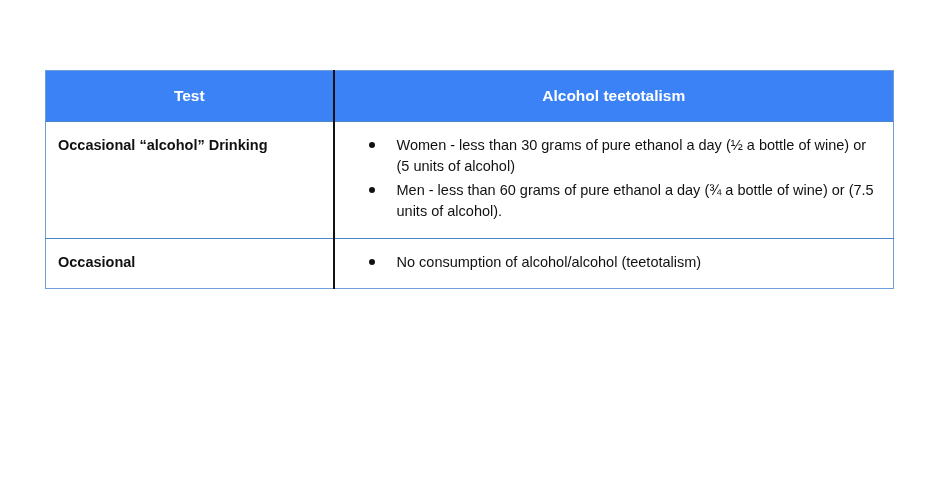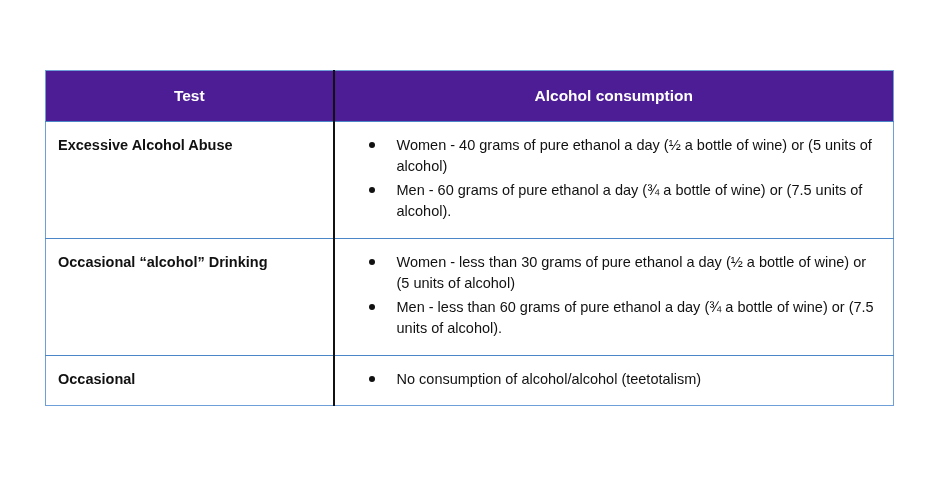--- a/index.html
+++ b/index.html
@@ -22,21 +22,21 @@
   table.alcohol-table {
     border-collapse: collapse;
     table-layout: fixed;
     width: 848px;
     border: 1px solid #6f9fd8;
   }
   table.alcohol-table col.c-test { width: 288px; }
   table.alcohol-table col.c-cons { width: 560px; }
 
   thead th {
-    background: #4c1d95;
+    background: #3b82f6;
     color: #ffffff;
     font-size: 15.5px;
     font-weight: bold;
     text-align: center;
     height: 50px;
     padding: 0 6px;
     border: none;
   }
   thead th.th-test {
     border-right: 2px solid #111111;
@@ -94,34 +94,25 @@
 
 <div id="table-wrap">
   <table class="alcohol-table">
     <colgroup>
       <col class="c-test">
       <col class="c-cons">
     </colgroup>
     <thead>
       <tr>
         <th class="th-test">Test</th>
-        <th class="th-cons">Alcohol consumption</th>
+        <th class="th-cons">Alcohol teetotalism</th>
       </tr>
     </thead>
     <tbody>
 
-      <tr>
-        <td class="cell-test">Excessive Alcohol Abuse</td>
-        <td class="cell-cons">
-          <ul class="bullets">
-            <li>Women - 40 grams of pure ethanol a day (½ a bottle of wine) or (5 units of alcohol)</li>
-            <li>Men - 60 grams of pure ethanol a day (¾ a bottle of wine) or (7.5 units of alcohol).</li>
-          </ul>
-        </td>
-      </tr>
 
       <tr>
         <td class="cell-test">Occasional “alcohol” Drinking</td>
         <td class="cell-cons">
           <ul class="bullets">
             <li>Women - less than 30 grams of pure ethanol a day (½ a bottle of wine) or  (5 units of alcohol)</li>
             <li>Men - less than 60 grams of pure ethanol a day (¾ a bottle of wine) or (7.5 units of alcohol).</li>
           </ul>
         </td>
       </tr>

